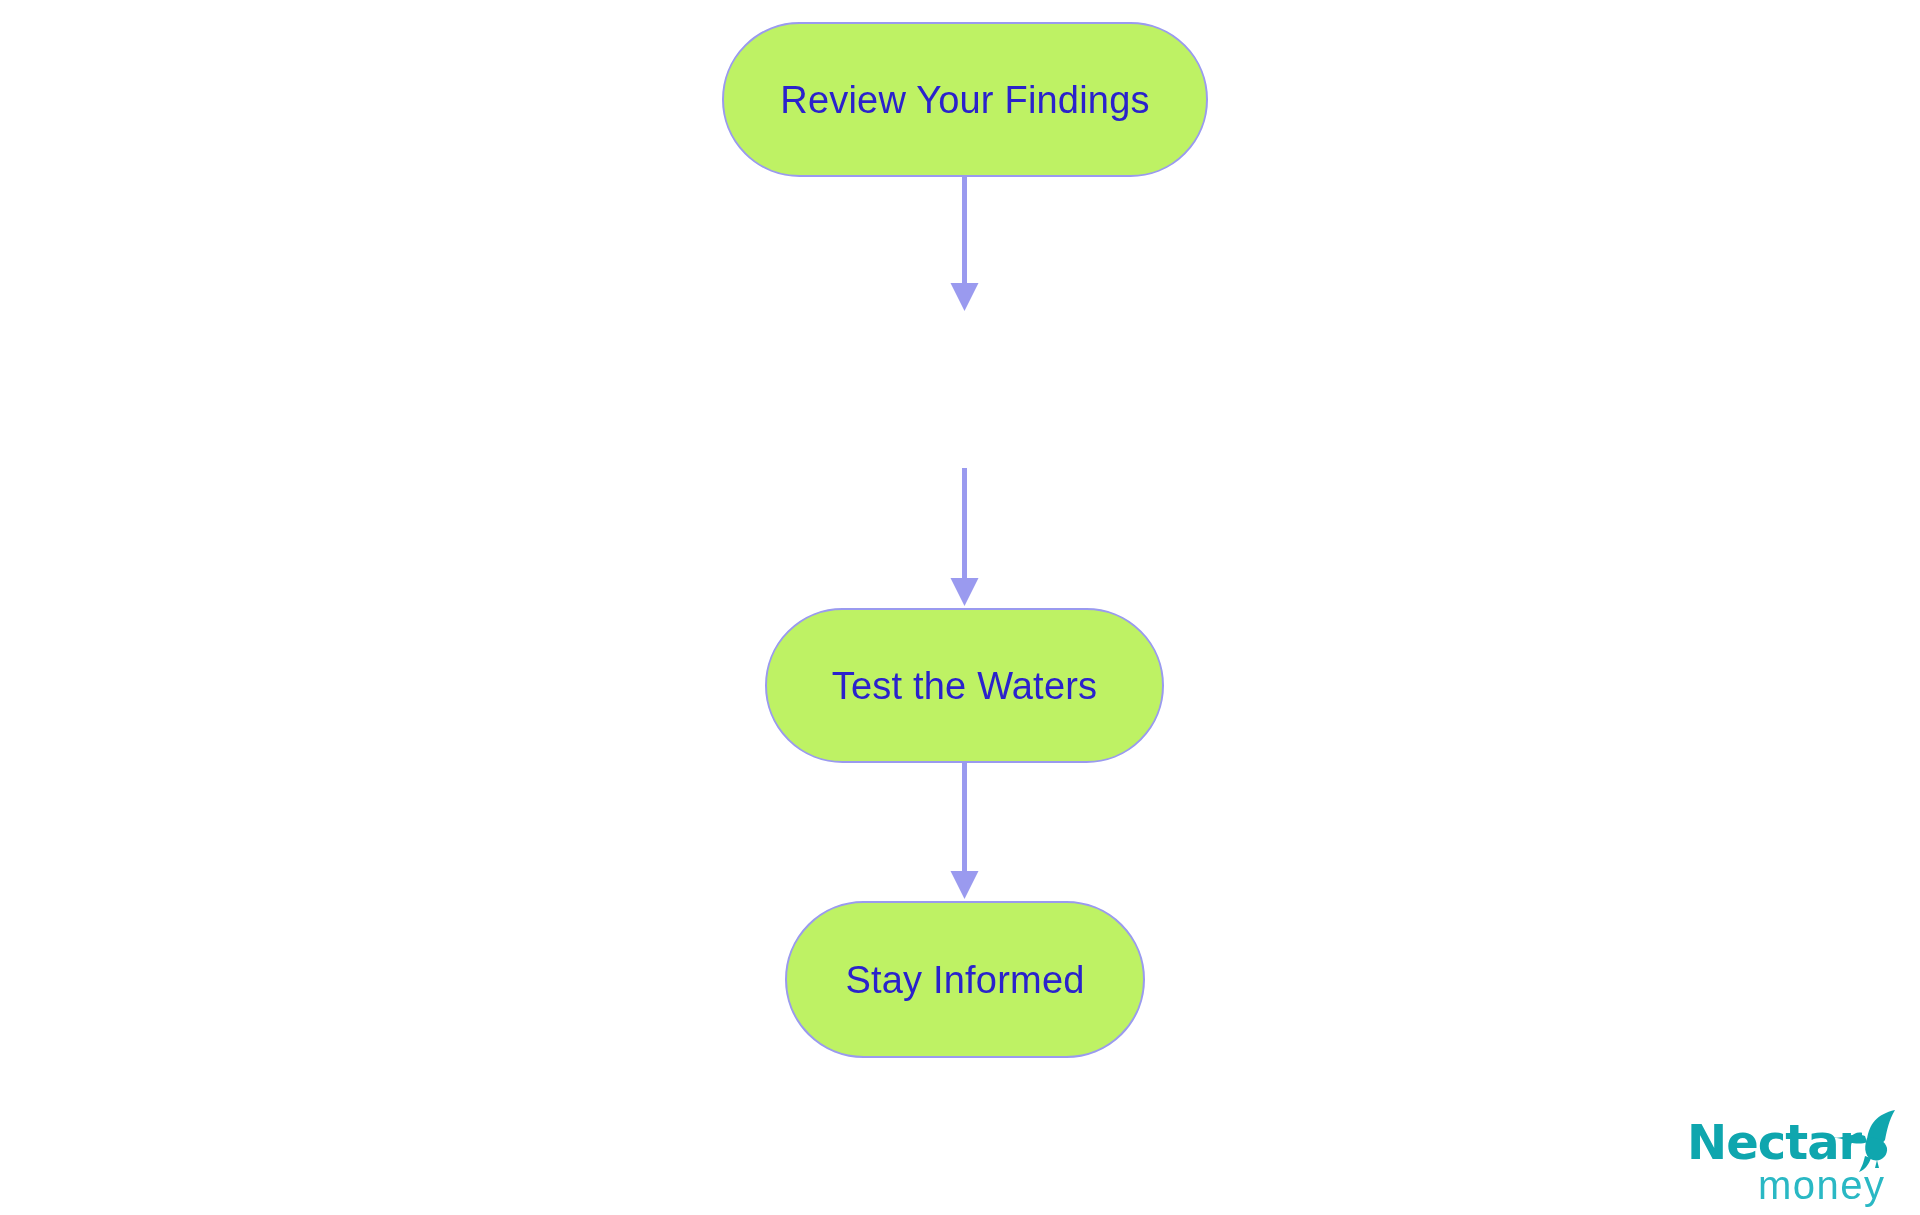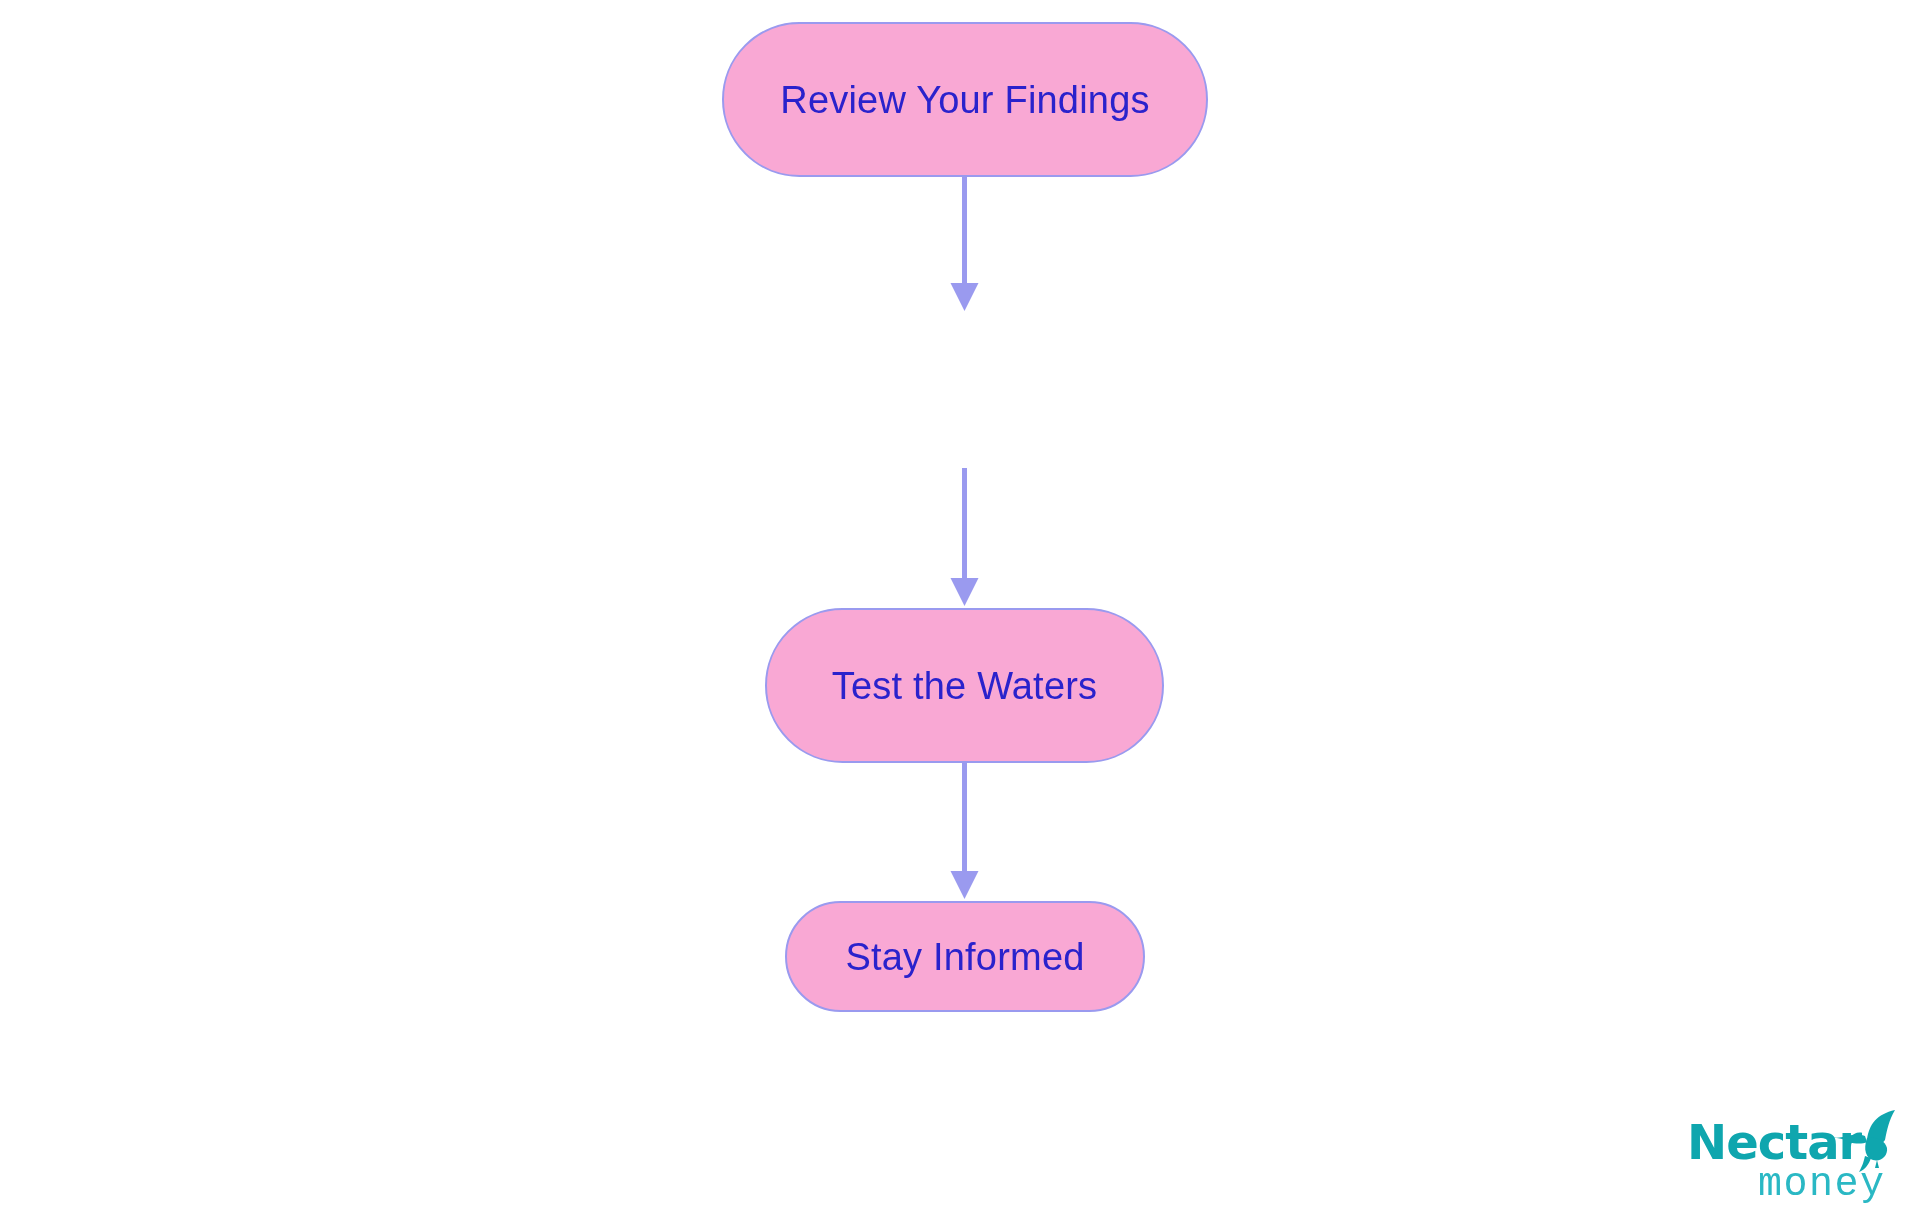--- a/index.html
+++ b/index.html
@@ -19,21 +19,21 @@
     position: absolute;
     left: 0;
     top: 0;
     width: 1920px;
     height: 1215px;
   }
 
   .node {
     position: absolute;
     box-sizing: border-box;
-    background: #f9a8d4;
+    background: #bef264;
     border: 2px solid #9a9aef;
     border-radius: 80px;
     display: flex;
     align-items: center;
     justify-content: center;
   }
 
   .node-label {
     color: #2a22cc;
     font-family: "Liberation Sans", sans-serif;
@@ -42,21 +42,21 @@
     letter-spacing: 0.2px;
     white-space: nowrap;
     line-height: 1;
     user-select: none;
   }
 
   
   #node-0 { left: 722px; top: 22px;   width: 486px; height: 155px; }
   #node-1 { left: 700px; top: 313px;  width: 533px; height: 155px; }
   #node-2 { left: 765px; top: 608px;  width: 399px; height: 155px; }
-  #node-3 { left: 785px; top: 901px;  width: 360px; height: 111px; }
+  #node-3 { left: 785px; top: 901px;  width: 360px; height: 157px; }
 
   
   .connector {
     position: absolute;
     left: 0;
     top: 0;
     width: 1920px;
     height: 1215px;
     pointer-events: none;
   }
@@ -77,21 +77,21 @@
     font-weight: 700;
     color: #0fa6ae;
     letter-spacing: -1px;
     line-height: 1;
     user-select: none;
   }
   .logo-sub {
     position: absolute;
     left: 71px;
     top: 47px;
-    font-family: Liberation Mono, monospace;
+    font-family: Liberation Sans, sans-serif;
     font-size: 40px;
     font-weight: 300;
     color: #2ab8c4;
     letter-spacing: 1.5px;
     line-height: 1;
     user-select: none;
   }
   .logo-bird {
     position: absolute;
     left: 122px;

